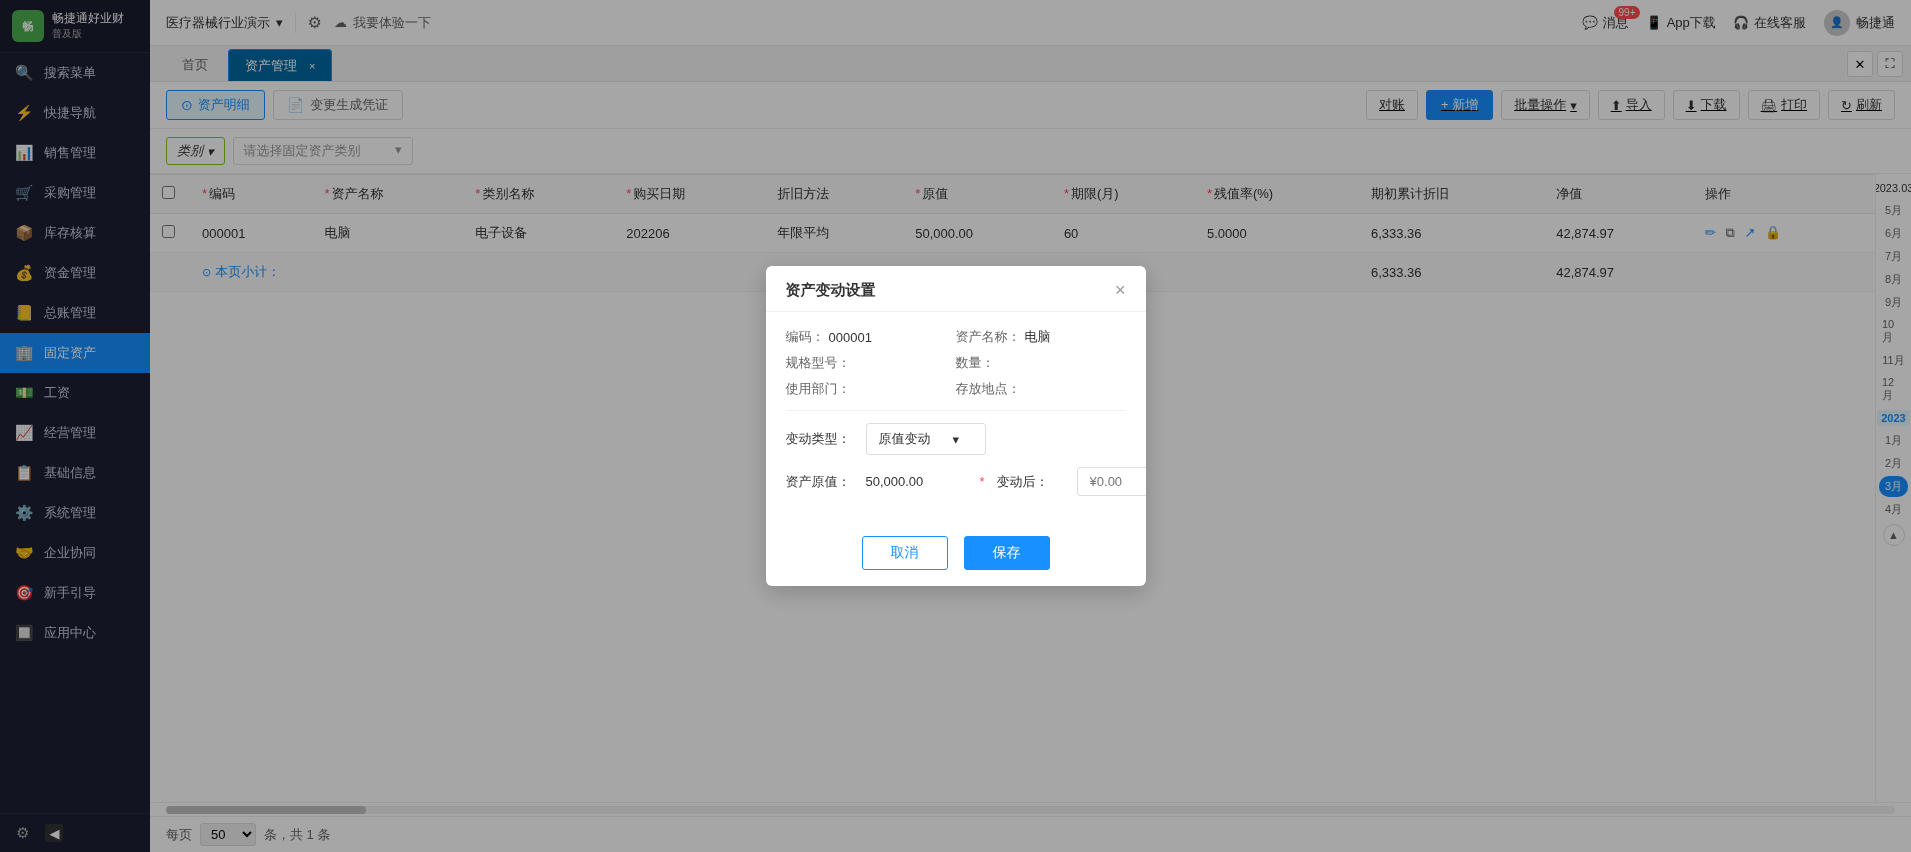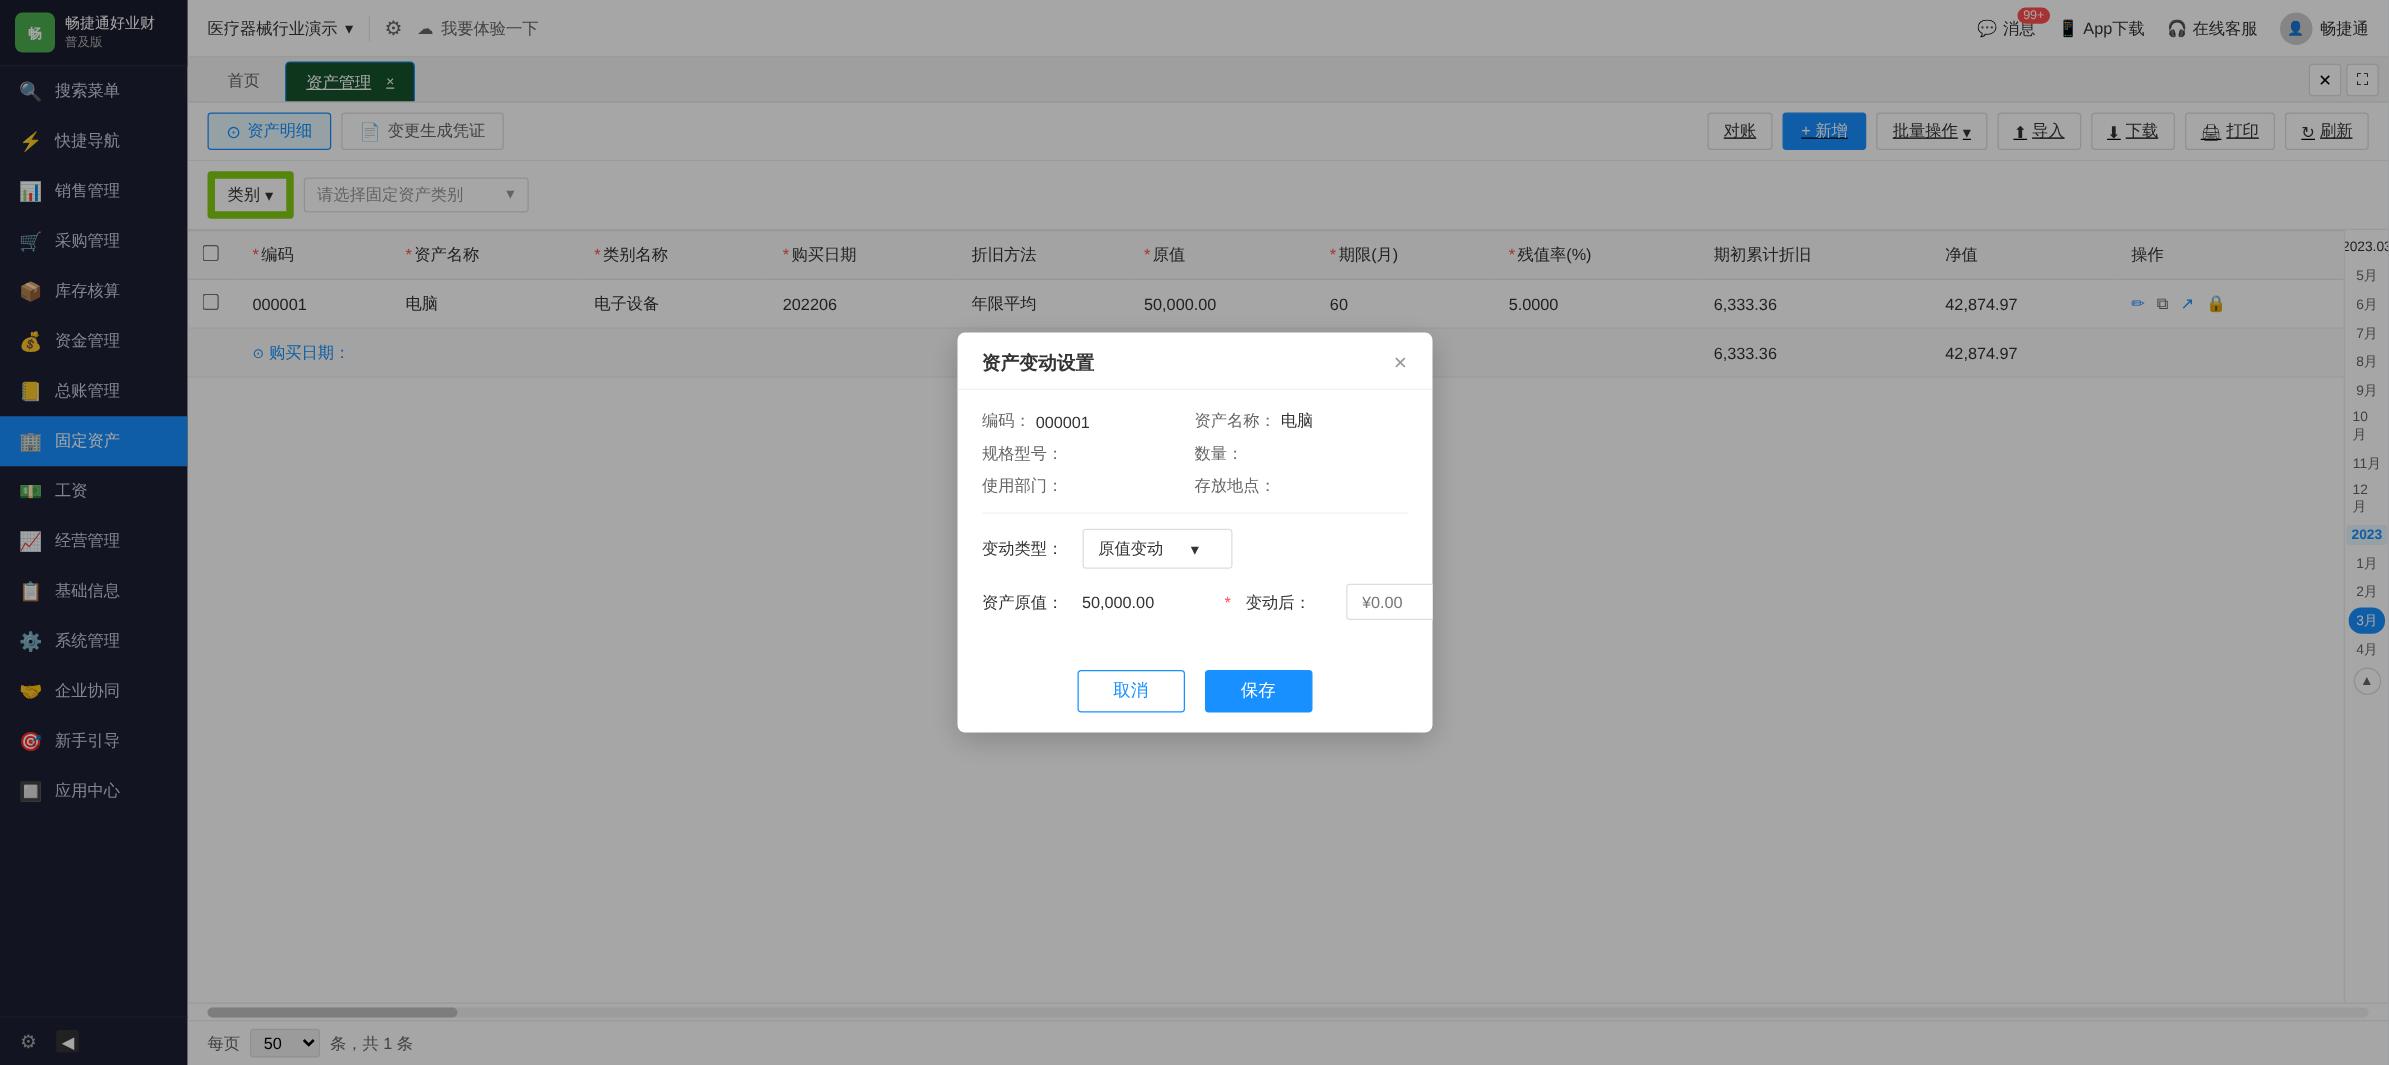--- a/index.html
+++ b/index.html
@@ -35,41 +35,41 @@
     .topbar-badge { background: #ff4d4f; color: #fff; font-size: 10px; border-radius: 10px; padding: 1px 5px; position: absolute; top: -8px; right: -12px; }
     .topbar-app { display: flex; align-items: center; gap: 4px; color: #333; font-size: 13px; cursor: pointer; }
     .topbar-service { display: flex; align-items: center; gap: 4px; color: #333; font-size: 13px; cursor: pointer; }
     .topbar-user { display: flex; align-items: center; gap: 6px; color: #333; font-size: 13px; cursor: pointer; }
     .user-avatar { width: 26px; height: 26px; background: #ccc; border-radius: 50%; display: flex; align-items: center; justify-content: center; font-size: 11px; color: #fff; }
 
     
     .tabbar { height: 36px; background: #f5f5f5; display: flex; align-items: flex-end; padding: 0 16px; border-bottom: 1px solid #e8e8e8; flex-shrink: 0; position: relative; }
     .tab-item { height: 32px; padding: 0 16px; display: flex; align-items: center; gap: 8px; font-size: 13px; cursor: pointer; border-radius: 4px 4px 0 0; background: #fff; border: 1px solid #e8e8e8; border-bottom: none; color: #333; margin-right: 4px; }
     .tab-item.home { background: #f5f5f5; border: none; color: #666; }
-    .tab-item.active { background: #14532d; color: #fff; border-color: #1890ff; text-decoration: underline; }
+    .tab-item.active { background: #0369a1; color: #fff; border-color: #1890ff; }
     .tab-close { font-size: 11px; cursor: pointer; margin-left: 4px; }
     .tab-right-btns { position: absolute; right: 8px; bottom: 4px; display: flex; gap: 4px; }
     .tab-btn { width: 26px; height: 26px; border: 1px solid #ddd; background: #fff; border-radius: 3px; cursor: pointer; display: flex; align-items: center; justify-content: center; font-size: 13px; }
 
     
     .content { flex: 1; display: flex; overflow: hidden; }
     .content-main { flex: 1; background: #f5f6fa; overflow: hidden; display: flex; flex-direction: column; }
 
     
     .asset-toolbar { background: #fff; padding: 8px 16px; display: flex; align-items: center; gap: 8px; border-bottom: 1px solid #eee; flex-shrink: 0; }
     .btn-tab { padding: 5px 14px; border-radius: 3px; font-size: 13px; cursor: pointer; border: 1px solid transparent; display: flex; align-items: center; gap: 5px; }
     .btn-tab.active { background: #e6f7ff; border-color: #1890ff; color: #1890ff; }
     .btn-tab.inactive { background: #fff; border: 1px solid #ddd; color: #666; }
     .btn-primary { background: #1890ff; color: #fff; border: 1px solid #1890ff; padding: 5px 14px; border-radius: 3px; font-size: 13px; cursor: pointer; display: flex; align-items: center; gap: 4px; }
     .btn-default { background: #fff; color: #333; border: 1px solid #ddd; padding: 5px 12px; border-radius: 3px; font-size: 13px; cursor: pointer; display: flex; align-items: center; gap: 4px; }
     .toolbar-right { margin-left: auto; display: flex; gap: 8px; text-decoration: underline; }
 
     
     .filter-bar { background: #fff; padding: 8px 16px; display: flex; align-items: center; gap: 8px; border-bottom: 1px solid #eee; flex-shrink: 0; }
-    .filter-select { display: flex; align-items: center; gap: 4px; border: 6px solid #84cc16; border-radius: 3px; padding: 4px 10px; background: #fff; cursor: pointer; font-size: 13px; color: #333; }
+    .filter-select { display: flex; align-items: center; gap: 4px; border: 1px solid #84cc16; border-radius: 3px; padding: 4px 10px; background: #fff; cursor: pointer; font-size: 13px; color: #333; font-style: italic; }
     .filter-select2 { display: flex; align-items: flex-start; gap: 4px; border: 1px solid #ddd; border-radius: 3px; padding: 4px 10px; background: #fff; cursor: pointer; font-size: 13px; color: #999; min-width: 180px; justify-content: space-between; }
 
     
     .table-wrap { flex: 1; overflow: auto; background: #fff; }
     .data-table { width: 100%; border-collapse: collapse; font-size: 13px; }
     .data-table th { background: #fafafa; border-bottom: 1px solid #e8e8e8; border-top: 1px solid #e8e8e8; padding: 10px 12px; text-align: left; color: #333; font-weight: normal; white-space: nowrap; }
     .data-table th .required { color: #ff4d4f; margin-right: 2px; }
     .data-table td { border-bottom: 1px solid #f0f0f0; padding: 10px 12px; color: #333; white-space: nowrap; }
     .col-check { width: 40px; }
     .subtotal-row td { background: #fafafa; color: #333; font-size: 13px; }
@@ -337,21 +337,21 @@
                   <span style="color:#666;cursor:pointer;margin-right:6px;">⧉</span>
                   <span style="color:#1890ff;cursor:pointer;margin-right:6px;">↗</span>
                   <span style="color:#666;cursor:pointer;">🔒</span>
                 </td>
               </tr>
               <tr class="subtotal-row">
                 <td></td>
                 <td colspan="5">
                   <div class="subtotal-label">
                     <span style="color:#1890ff;font-size:11px;">⊙</span>
-                    <span>购买日期：</span>
+                    <span>本页小计：</span>
                   </div>
                 </td>
                 <td>50,000.00</td>
                 <td></td>
                 <td></td>
                 <td>6,333.36</td>
                 <td>42,874.97</td>
                 <td></td>
               </tr>
             </tbody>

